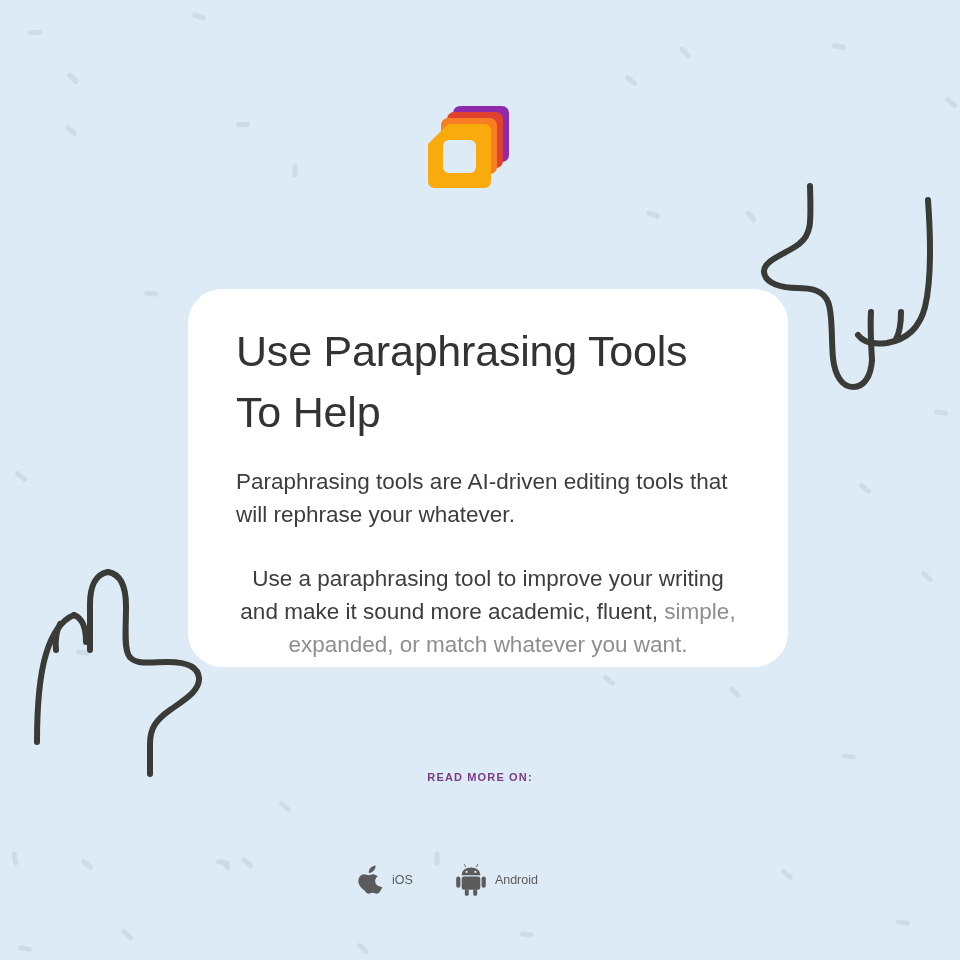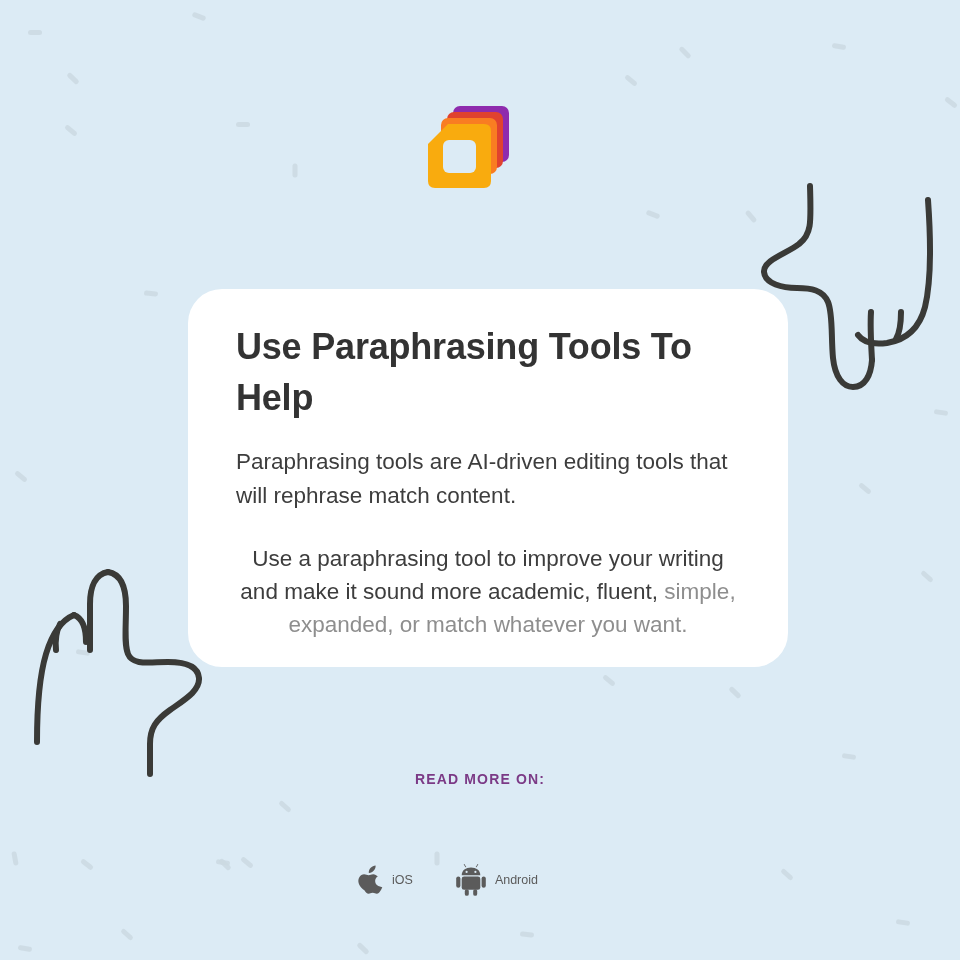--- a/index.html
+++ b/index.html
@@ -40,42 +40,42 @@
     position:absolute;
     left:188px; top:289px;
     width:600px; height:378px;
     background:#ffffff;
     border-radius:34px;
     overflow:hidden;
   }
   #card-inner { padding:32px 48px 0 48px; }
 
   #card-title {
-    font-size:36px;
-    font-weight:bold;
+    font-size:43px;
+    font-weight:normal;
     line-height:1.42;
     color:#333333;
     letter-spacing:-0.2px;
   }
   .card-para {
     font-size:22.5px;
     line-height:1.48;
     color:#3d3d3d;
     margin-top:22px;
   }
   .card-para.second { margin-top:30px;text-align:center; }
   .fade-line { color:#8e8e8e; }
 
   
   #read-more {
     position:absolute;
     left:0; top:771px;
     width:960px;
     text-align:center;
-    font-size:14px;
+    font-size:11px;
     font-weight:bold;
     letter-spacing:1.15px;
     color:#7b3a86;
   }
   #brand {
     position:absolute;
     left:0; top:812px;
     width:960px;
     text-align:center;
     font-size:25px;
@@ -170,21 +170,21 @@
       <path d="M90 14 C102 16 108 28 108 48 C108 70 106 86 110 96 C115 108 132 104 150 104 C168 104 180 108 181 120 C182 133 166 142 152 152 C138 162 132 170 132 186 L132 216"></path>
       <path d="M56 57 C44 62 34 76 28 96 C22 116 19 150 19 184"></path>
       <path d="M56 57 C64 60 68 70 68 84"></path>
       <path d="M42 66 C38 74 37 82 38 92"></path>
     </g>
   </svg>
 
   <div id="card">
     <div id="card-inner">
       <div id="card-title">Use Paraphrasing Tools To Help</div>
-      <div class="card-para">Paraphrasing tools are AI-driven editing tools that will rephrase match content.</div>
+      <div class="card-para">Paraphrasing tools are AI-driven editing tools that will rephrase your whatever.</div>
       <div class="card-para second">
         <span>Use a paraphrasing tool to improve your writing and make it sound more academic, fluent,</span>
         <span class="fade-line">simple, expanded, or match whatever you want.</span>
       </div>
     </div>
   </div>
 
   <div id="read-more">READ MORE ON:</div>
 
 

